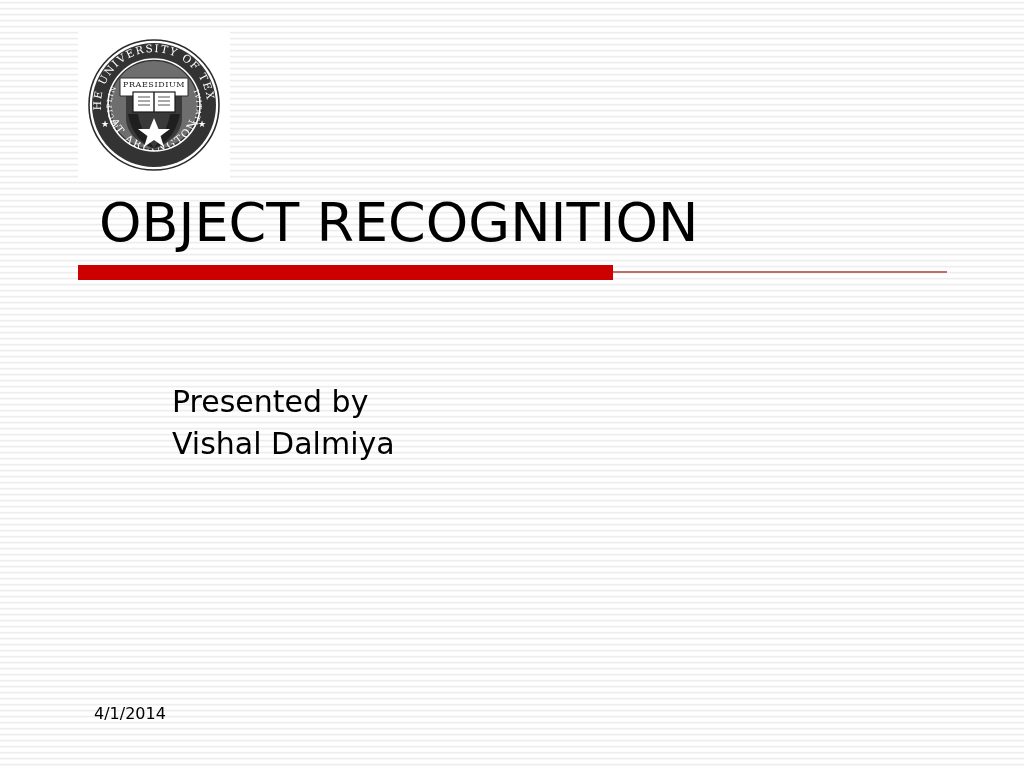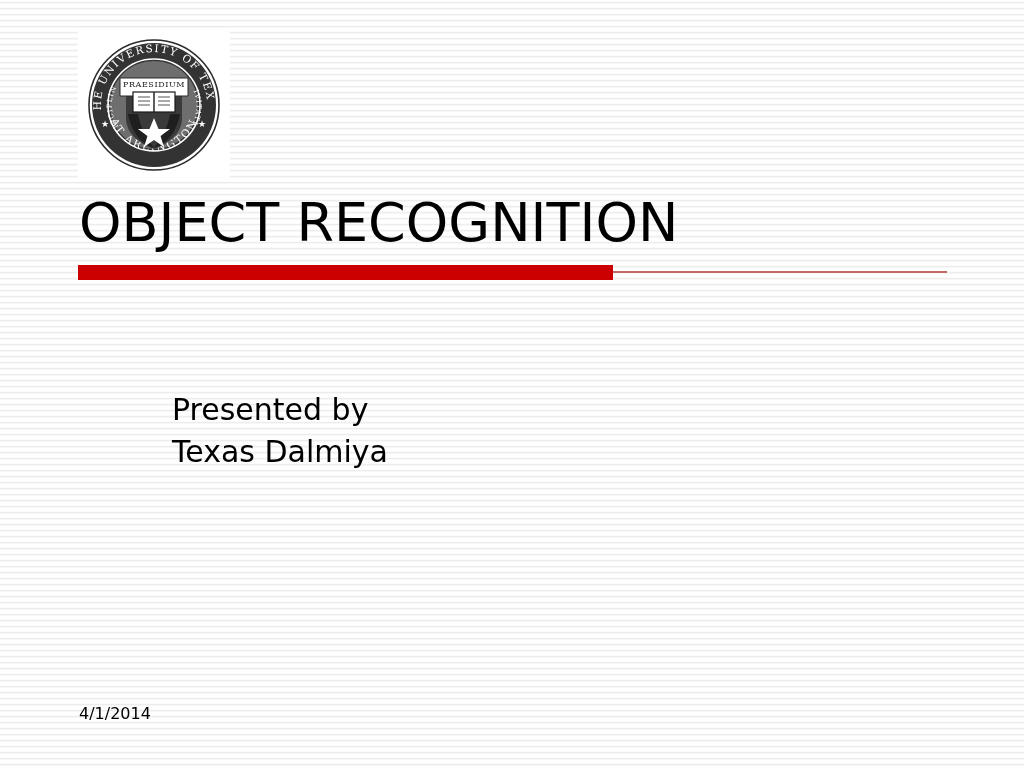--- a/index.html
+++ b/index.html
@@ -47,21 +47,21 @@
   }
   #logo-box svg {
     display: block;
     width: 152px;
     height: 150px;
   }
 
   
   #slide-title {
     position: absolute;
-    left: 79px;
+    left: 99px;
     top: 192px;
     width: 880px;
     font-size: 54px;
     line-height: 62px;
     font-weight: normal;
     color: #000000;
     letter-spacing: 0px;
     white-space: nowrap;
     font-family: "DejaVu Sans", sans-serif;
   }
@@ -83,41 +83,40 @@
     height: 15px;
     background: #cc0000;
   }
 
   
   #body-block {
     position: absolute;
     left: 172px;
     top: 381px;
     width: 760px;
-    margin-top: 8px;
   }
   #body-block .body-line {
     font-size: 30px;
     line-height: 42px;
     color: #000000;
     white-space: nowrap;
     font-family: "DejaVu Sans", sans-serif;
   }
 
   
   #footer {
     position: absolute;
     left: 0;
     top: 703px;
     width: 1024px;
     height: 24px;
   }
   #footer-date {
     position: absolute;
-    left: 79px;
+    left: 94px;
     top: 0;
     font-size: 16px;
     line-height: 22px;
     color: #000000;
     white-space: nowrap;
   }
   #footer-center {
     position: absolute;
     left: 405px;
     top: 0;
@@ -185,20 +184,20 @@
     </svg>
   </div>
 
   <div id="slide-title">OBJECT RECOGNITION</div>
 
   <div id="rule-thin"></div>
   <div id="rule-thick"></div>
 
   <div id="body-block">
     <div class="body-line">Presented by</div>
-    <div class="body-line">Texas Dalmiya</div>
+    <div class="body-line">Vishal Dalmiya</div>
   </div>
 
   <div id="footer">
     <div id="footer-date">4/1/2014</div>
   </div>
 
 </div>
 
 </body></html>

